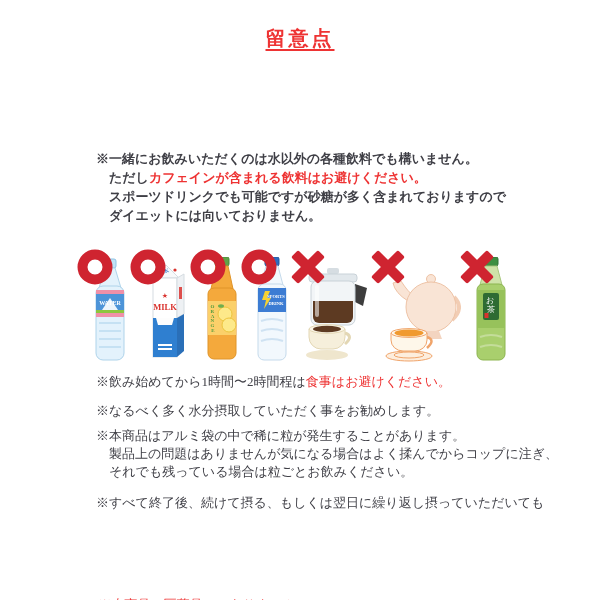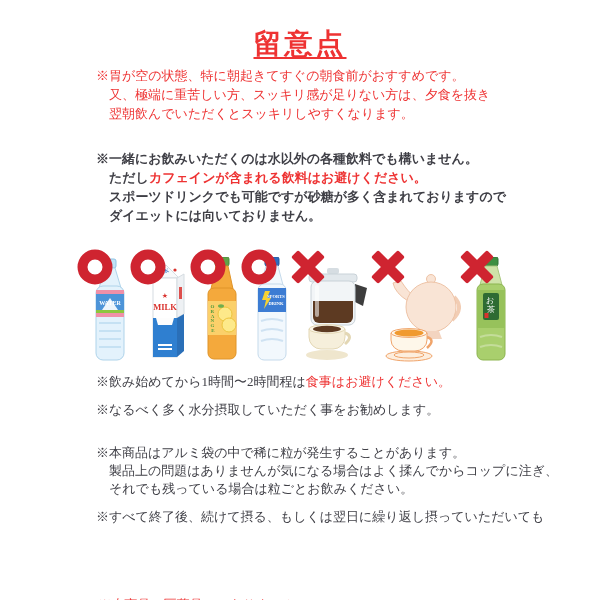--- a/index.html
+++ b/index.html
@@ -4,21 +4,21 @@
 <style>
   * { margin:0; padding:0; box-sizing:border-box; }
   html,body { width:600px; height:600px; background:#ffffff; overflow:hidden; }
   .page {
     position:relative; width:600px; height:600px; background:#ffffff;
     font-family:"Liberation Serif","DejaVu Serif",serif;
     color:#3f3f46; font-size:13px;
   }
   .title {
     position:absolute; top:25px; left:0; width:600px; text-align:center;
-    font-size:28px; font-weight:bold; color:#ee3333; letter-spacing:3px;
+    font-size:20px; font-weight:bold; color:#ee3333; letter-spacing:3px;
   }
   .title span { text-decoration:underline; text-underline-offset:4px; }
   .note {
     position:absolute; left:96px; line-height:19px; white-space:nowrap;
     padding-left:13px; text-indent:-13px;
   }
   .tight { line-height:18px; }
   .red { color:#ee3333; }
   .dark { color:#3f3f46; }
   
@@ -35,25 +35,20 @@
 </style>
 </head>
 <body>
 
 <div class="page">
 
   <div class="title">
     <span>留意点</span>
   </div>
 
-  <p class="note red" style="top:66px;">
-    <span>※胃が空の状態、特に朝起きてすぐの朝食前がおすすめです。</span><br>
-    <span>又、極端に重苦しい方、スッキリ感が足りない方は、夕食を抜き</span><br>
-    <span>翌朝飲んでいただくとスッキリしやすくなります。</span>
-  </p>
 
   <p class="note dark" style="top:149px;font-weight:bold;">
     <span>※一緒にお飲みいただくのは水以外の各種飲料でも構いません。</span><br>
     <span>ただし</span><span class="red">カフェインが含まれる飲料はお避けください。</span><br>
     <span>スポーツドリンクでも可能ですが砂糖が多く含まれておりますので</span><br>
     <span>ダイエットには向いておりません。</span>
   </p>
 
   <div class="drinks">
 
@@ -213,32 +208,32 @@
         <path d="M10 80 Q21 76 32 80 M10 90 Q21 86 32 90" stroke="#c4dd9a" stroke-width="2" fill="none"></path>
       </svg>
     </div>
 
   </div>
 
   <p class="note dark" style="top:372px;">
     <span>※飲み始めてから1時間〜2時間程は</span><span class="red">食事はお避けください。</span>
   </p>
 
-  <p class="note dark" style="top:401px;font-family:Liberation Mono, monospace;">
+  <p class="note dark" style="top:401px;">
     <span>※なるべく多く水分摂取していただく事をお勧めします。</span>
   </p>
 
-  <p class="note dark tight" style="top:444px;">
+  <p class="note dark tight" style="top:427px;">
     <span>※本商品はアルミ袋の中で稀に粒が発生することがあります。</span><br>
     <span>製品上の問題はありませんが気になる場合はよく揉んでからコップに注ぎ、</span><br>
     <span>それでも残っている場合は粒ごとお飲みください。</span>
   </p>
 
 
-  <p class="note dark tight" style="top:508px;text-align:center;">
+  <p class="note dark tight" style="top:494px;text-align:center;">
     <span>※すべて終了後、続けて摂る、もしくは翌日に繰り返し摂っていただいても</span><br>
   </p>
 
   <p class="note red" style="top:595px;font-style:italic;">
     <span>※本商品は医薬品ではありません。</span>
   </p>
 
 </div>
 
 </body></html>

